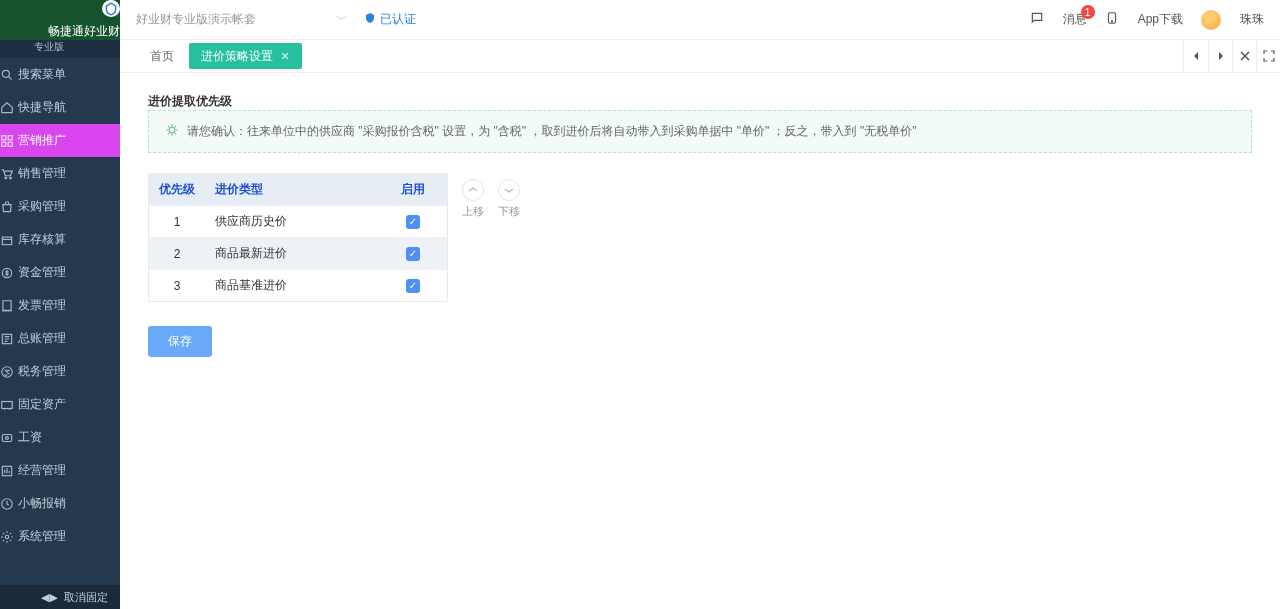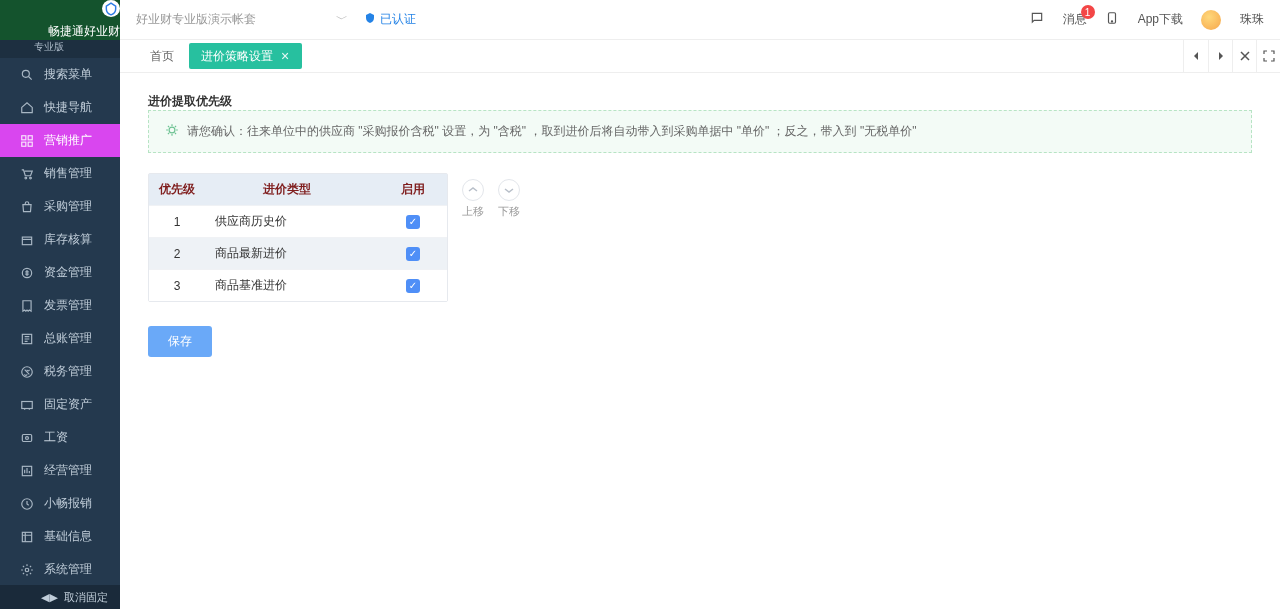--- a/index.html
+++ b/index.html
@@ -8,21 +8,21 @@
     
     
     .sidebar { width: 120px; background: #24394e; color: #c0cdd9; display: flex; flex-direction: column; position: relative; }
     .brand { height: 40px; background: #14532d; display: flex; align-items: flex-end; padding-left: 10px; gap: 6px; flex-direction: column; }
     .brand-logo { width: 18px; height: 18px; background: #fff; border-radius: 50%; display: flex; align-items: center; justify-content: center; }
     .brand-logo svg { width: 14px; height: 14px; }
     .brand-text { font-size: 12px; color: #fff; }
     .brand-sub { font-size: 10px; color: #aab8c6; padding-left: 34px; background: #1d2f40; line-height: 14px; padding-bottom: 4px; }
     .nav { flex: 1; overflow-y: auto; }
     .nav::-webkit-scrollbar { width: 0; }
-    .nav-item { height: 33px; display: flex; align-items: center; padding-left: 20px; gap: 10px; cursor: pointer; font-size: 12px; }
+    .nav-item { height: 33px; display: flex; align-items: center; gap: 4px; cursor: pointer; font-size: 12px; }
     .nav-item.active { background: #d946ef; color: #fff; }
     .nav-icon { width: 14px; height: 14px; display: inline-flex; align-items: center; justify-content: center; opacity: 0.85; }
     .pin-bar { position: absolute; bottom: 0; right: 0; left: 0; height: 24px; background: #1a2a3a; display: flex; align-items: center; justify-content: flex-end; padding-right: 12px; gap: 6px; color: #c0cdd9; font-size: 11px; cursor: pointer; }
     
     
     .main { flex: 1; display: flex; flex-direction: column; background: #fff; }
     .topbar { height: 40px; border-bottom: 1px solid #eee; display: flex; align-items: center; padding: 0 16px; justify-content: space-between; }
     .topbar-left { display: flex; align-items: center; gap: 16px; }
     .account-select { display: flex; align-items: center; gap: 80px; color: #999; font-size: 12px; cursor: pointer; }
     .account-select .chev { color: #bbb; }
@@ -43,21 +43,21 @@
     .tab-ctrl:first-child { border-left: none; }
     
     
     .content { flex: 1; padding: 20px 28px; overflow: auto; background: #fff; }
     .page-title { font-size: 12px; color: #333; }
     .notice { border: 1px dashed #b7e4c4; background: #f3fbf6; padding: 12px 16px; color: #666; font-size: 12px; display: flex; align-items: center; gap: 8px; margin-bottom: 20px; }
     .notice-icon { color: #6dc292; }
     
     .table-area { display: flex; gap: 14px; align-items: flex-start; }
     .table { width: 300px; border: 1px solid #e6e9ee; border-radius: 2px; }
-    .table-head { display: flex; background: #e6edf5; font-weight: 600; color: #7f1d1d; gap: 48px; }
+    .table-head { display: flex; background: #e6edf5; font-weight: 600; color: #1d4ed8; }
     .th, .td { padding: 7px 10px; font-size: 12px; }
     .col-pri { width: 56px; text-align: center; }
     .col-type { flex: 1; }
     .col-enable { width: 68px; text-align: center; }
     .table-row { display: flex; border-top: 1px solid #f0f2f5; align-items: center; }
     .table-row:nth-child(odd) { background: #f7f9fb; }
     .table-body .table-row:first-child { background: #fff; }
     .table-body .table-row:nth-child(2) { background: #eef2f6; }
     .table-body .table-row:nth-child(3) { background: #fff; }
     .chk { width: 14px; height: 14px; background: #4f8ff7; border-radius: 3px; display: inline-flex; align-items: center; justify-content: center; color: #fff; font-size: 10px; }
@@ -203,29 +203,20 @@
           <span>经营管理</span>
         </div>
         <div class="nav-item">
           <span class="nav-icon">
             <svg width="14" height="14" viewBox="0 0 24 24" fill="none" stroke="currentColor" stroke-width="2">
               <circle cx="12" cy="12" r="9"></circle>
               <path d="M12 7v5l3 2"></path>
             </svg>
           </span>
           <span>小畅报销</span>
-        </div>
-        <div class="nav-item">
-          <span class="nav-icon">
-            <svg width="14" height="14" viewBox="0 0 24 24" fill="none" stroke="currentColor" stroke-width="2">
-              <rect x="4" y="4" width="16" height="16"></rect>
-              <path d="M4 9h16M9 4v16"></path>
-            </svg>
-          </span>
-          <span>基础信息</span>
         </div>
         <div class="nav-item">
           <span class="nav-icon">
             <svg width="14" height="14" viewBox="0 0 24 24" fill="none" stroke="currentColor" stroke-width="2">
               <circle cx="12" cy="12" r="3"></circle>
               <path d="M12 2v3M12 19v3M2 12h3M19 12h3M5 5l2 2M17 17l2 2M19 5l-2 2M7 17l-2 2"></path>
             </svg>
           </span>
           <span>系统管理</span>
         </div>

